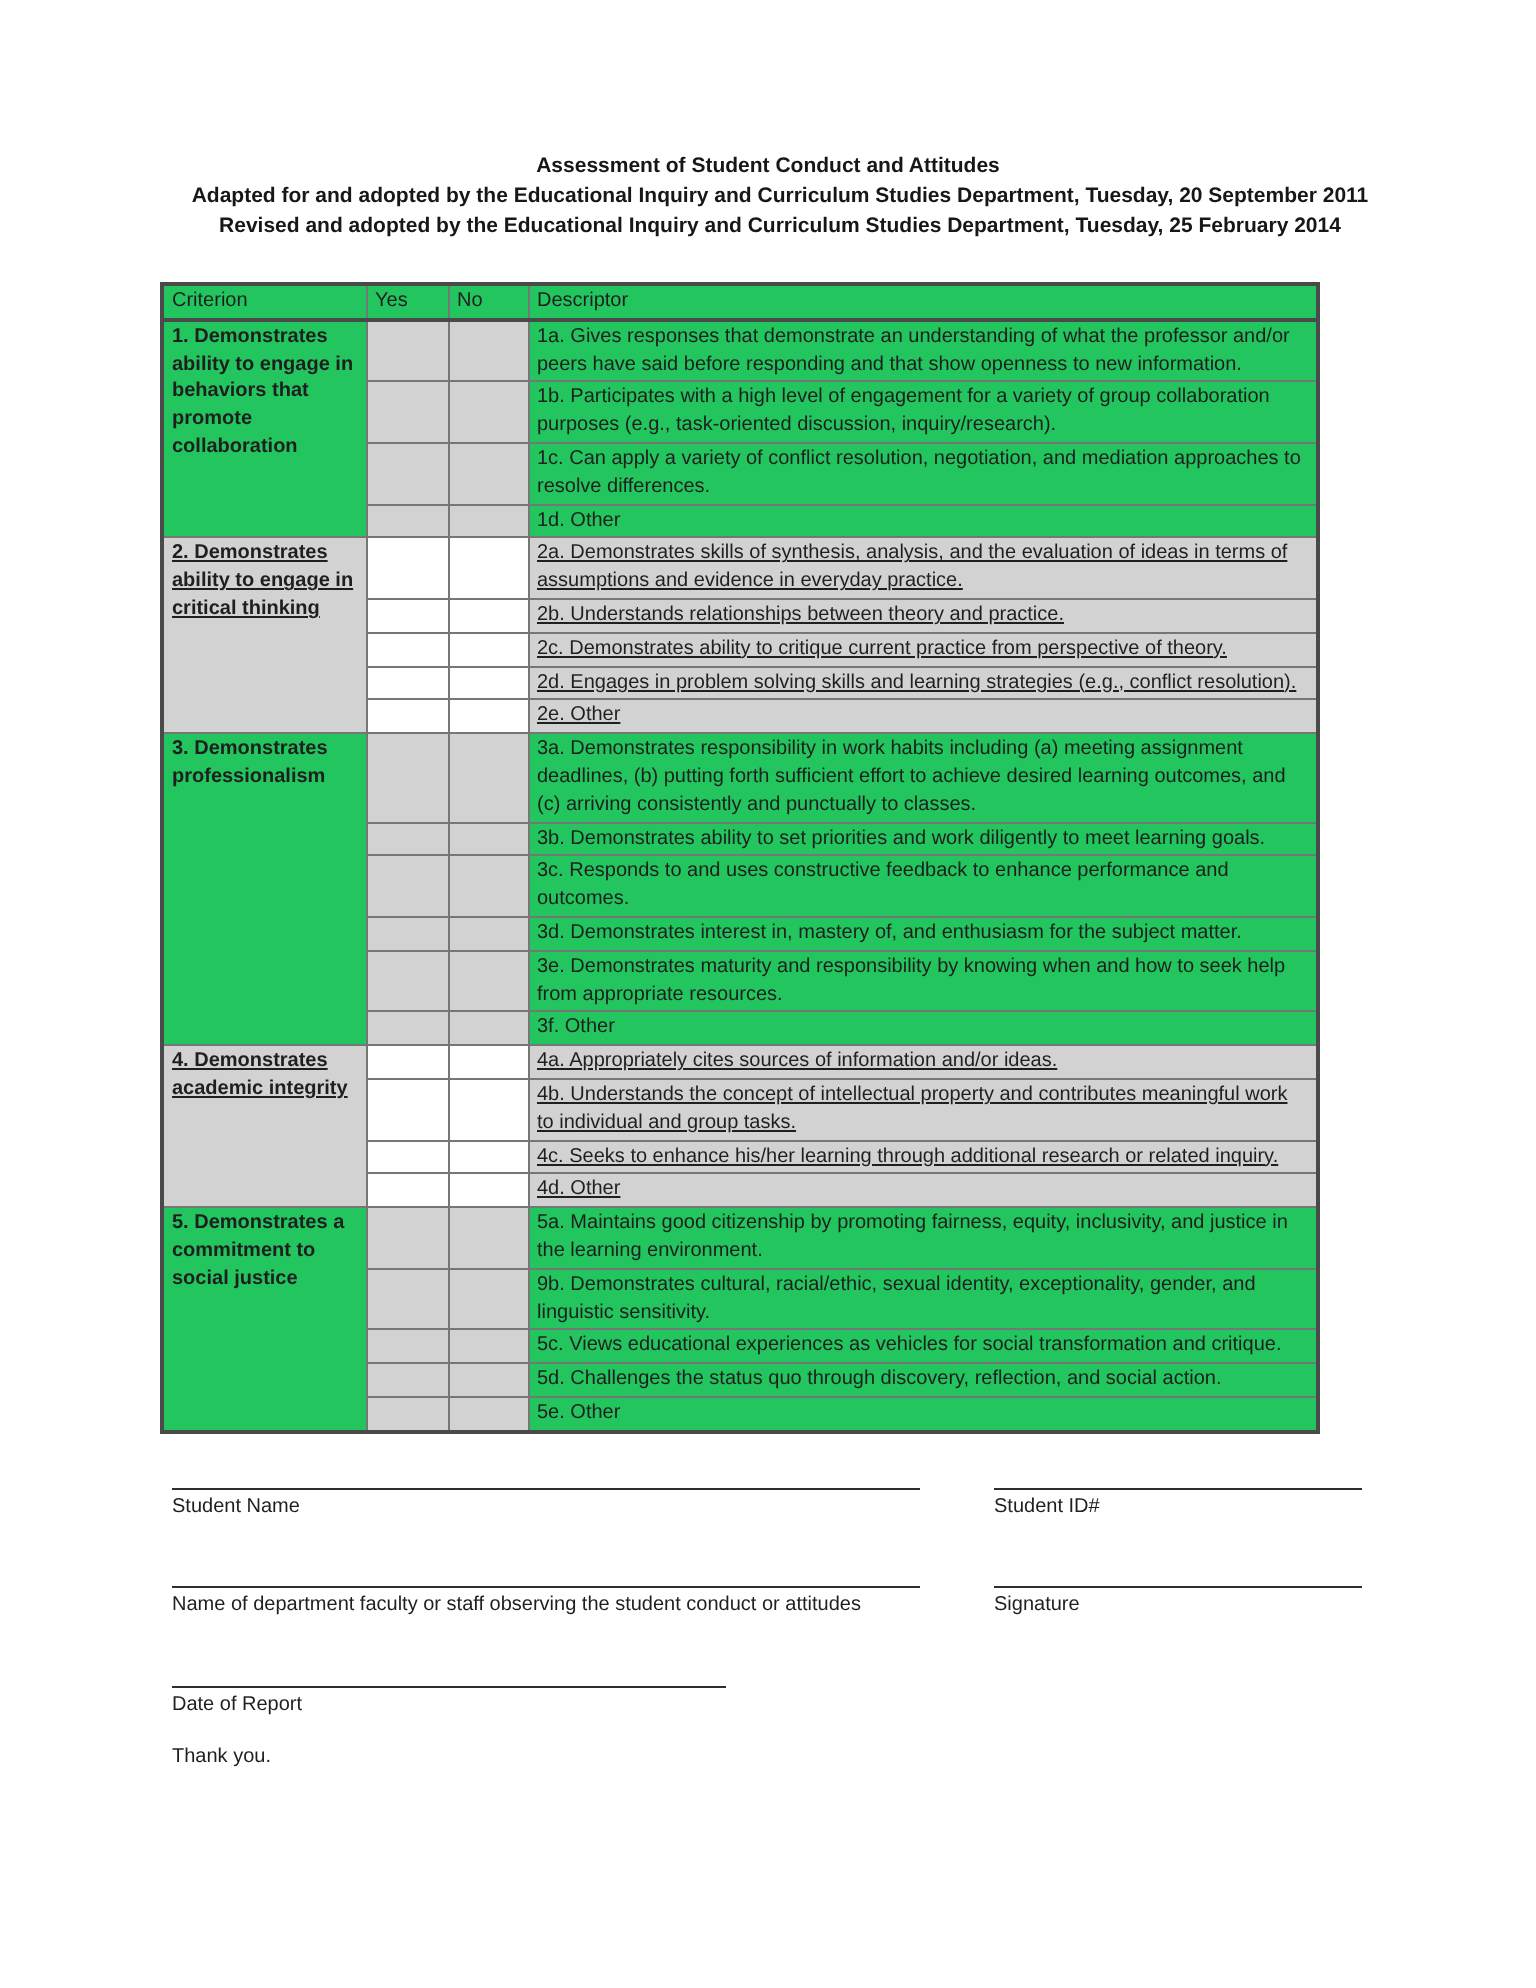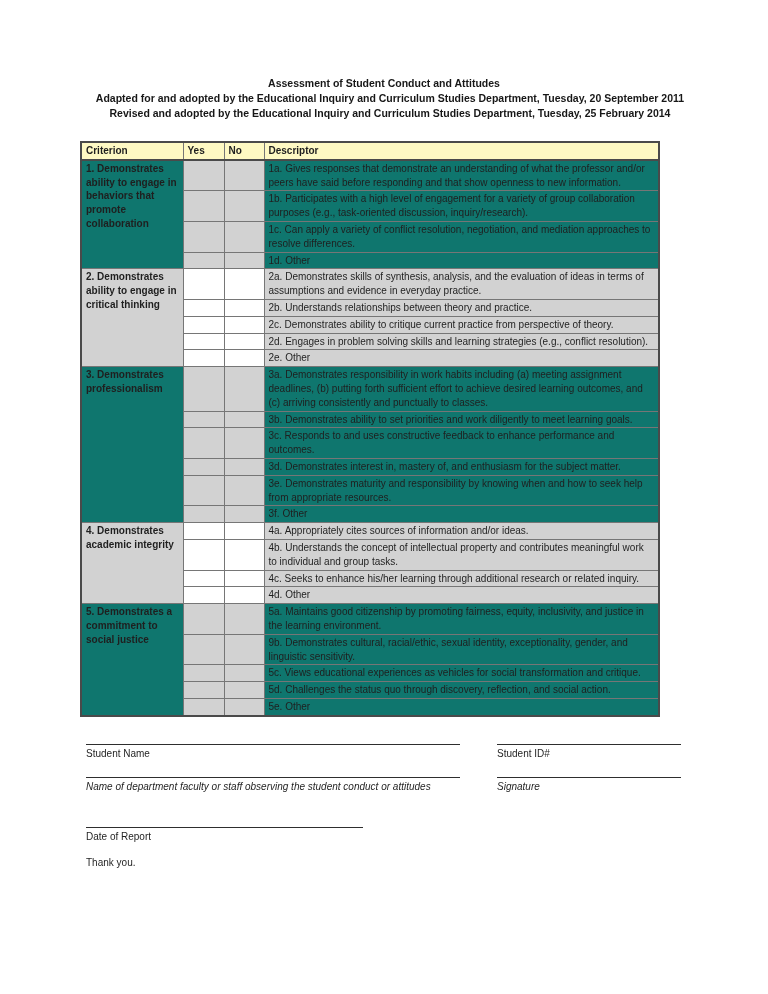--- a/index.html
+++ b/index.html
@@ -9,33 +9,33 @@
 
   .doc-header { padding-top:76px; text-align:center; font-weight:bold;
                 font-size:10.5px; line-height:15px; color:#171717; }
   .doc-header .subtitle { white-space:nowrap;padding-left:12px; }
 
   table.assessment { border-collapse:collapse; table-layout:fixed;
                      margin:20px 0 0 80px; width:578px;
                      font-size:10px; border:2px solid #4a4a4a; }
   .assessment th, .assessment td { border:1px solid #767676; vertical-align:top;
                      padding:1px 4px; line-height:13.8px; text-align:left; }
-  .assessment thead th { background:#fef9c3; font-weight:bold;
+  .assessment thead th { background:#22c55e; font-weight:normal;
                      border-bottom:2px solid #4a4a4a; }
   .assessment th.c-yes, .assessment th.c-no { text-align:left; padding-left:4px; }
   td.crit { font-weight:bold; }
-  tr.g1 td { background:#0f766e; }
+  tr.g1 td { background:#22c55e; }
   tr.g1 td.check { background:#d2d2d2; }
-  tr.g2 td { background:#d2d2d2; }
+  tr.g2 td { background:#d2d2d2;text-decoration:underline; }
   tr.g2 td.check { background:#ffffff; }
 
   .sig-section { margin-left:86px; width:600px; }
   .sig-row { display:flex; align-items:flex-start; }
   .sig-row.r1 { margin-top:26px; }
-  .sig-row.r2 { margin-top:16px;font-style:italic; }
+  .sig-row.r2 { margin-top:32px; }
   .sig-row.r3 { margin-top:33px; }
   .sig-field { }
   .sig-field .line { border-bottom:1.5px solid #2e2e2e; height:1px; }
   .sig-field .lbl { font-size:10px; line-height:13px; padding-top:2px; color:#1f1f1f; }
   .f-left  { width:374px; }
   .f-right { width:184px; margin-left:37px; }
   .f-date  { width:277px; }
 
   .para { margin:15px 0 0 86px; width:602px; font-size:10px; line-height:14.5px; color:#1f1f1f; }
   .thanks { margin-top:13px; }

